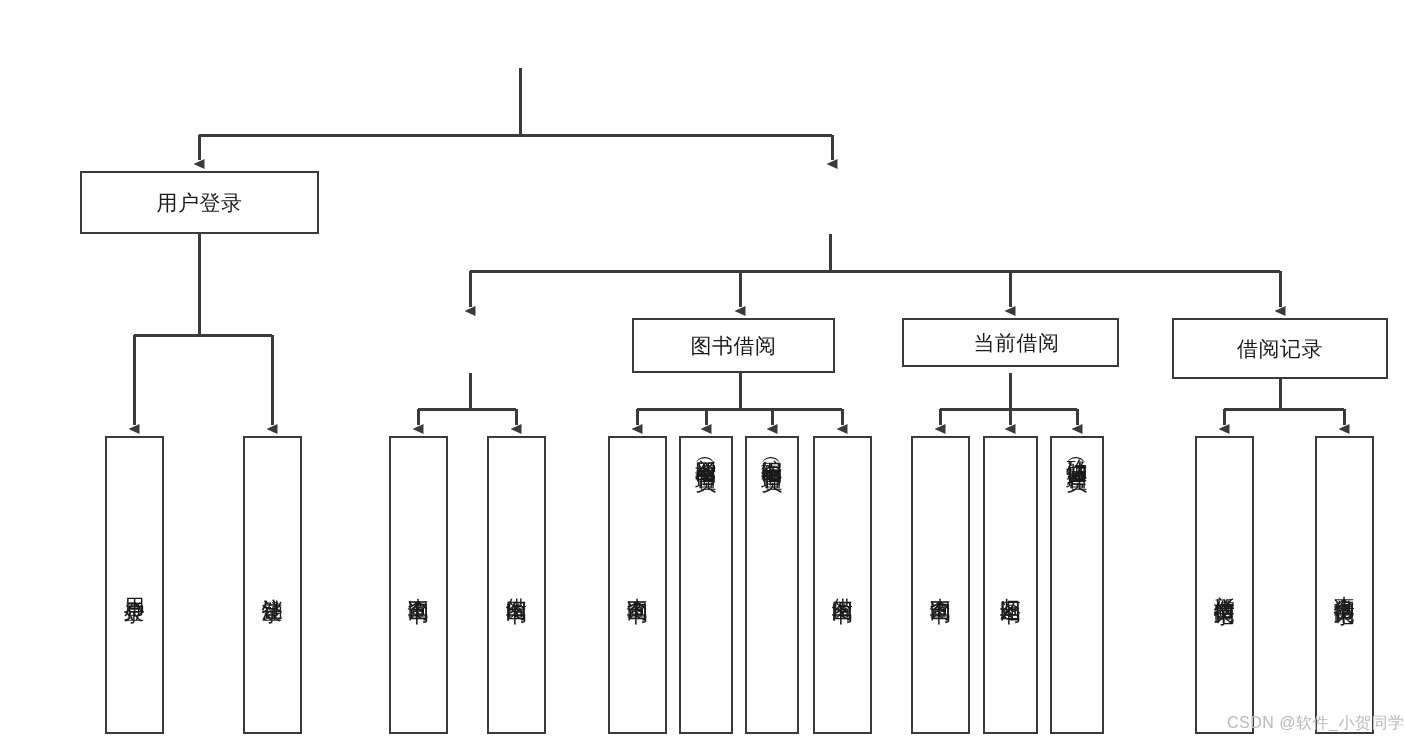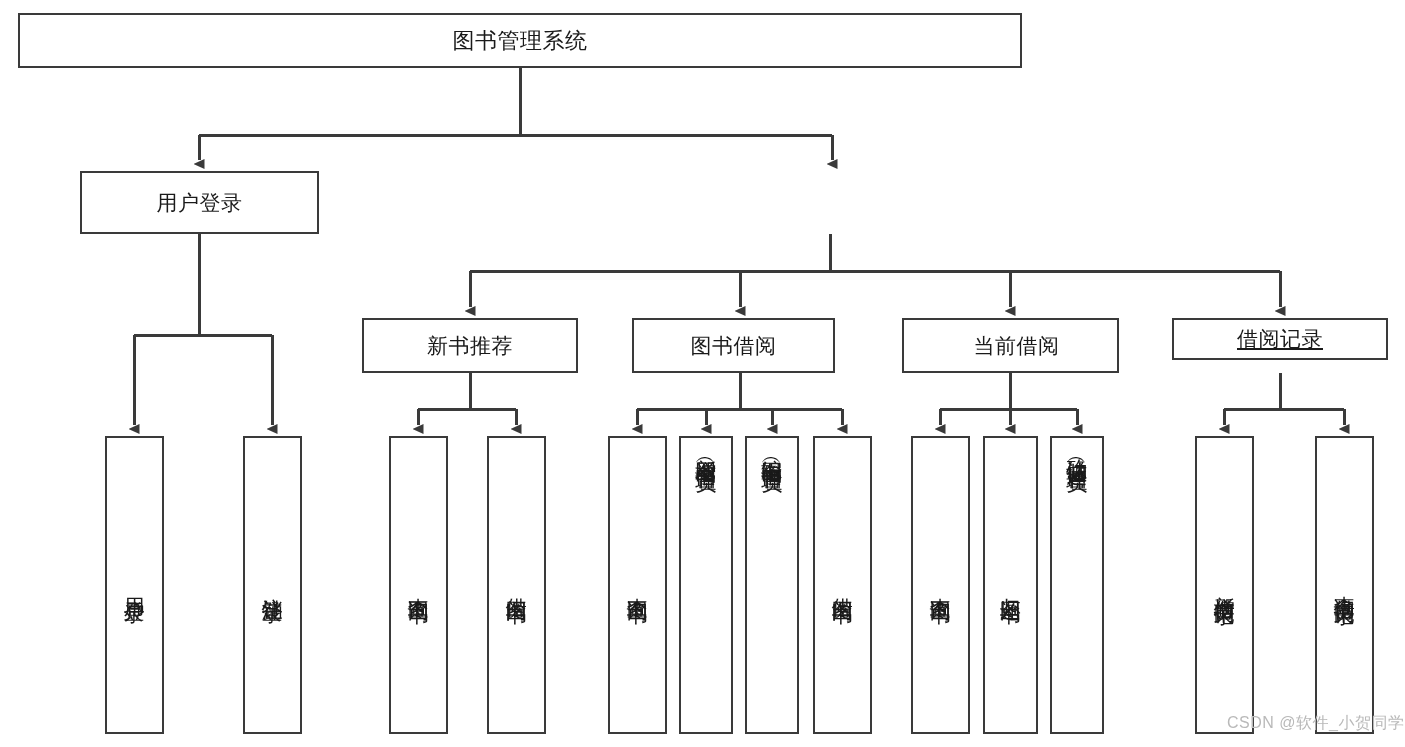--- a/index.html
+++ b/index.html
@@ -113,38 +113,32 @@
       <path d="M1010,409 L1010,425" marker-end="url(#arrow)"></path>
       <path d="M1077,409 L1077,425" marker-end="url(#arrow)"></path>
 
       <path d="M1280,373 L1280,409"></path>
       <path d="M1224,409 L1344,409"></path>
       <path d="M1224,409 L1224,425" marker-end="url(#arrow)"></path>
       <path d="M1344,409 L1344,425" marker-end="url(#arrow)"></path>
     </g>
   </svg>
 
-  <div class="node h root" style="left:18px; top:13px; width:1004px; height:55px;">
-    <span>图书管理系统</span>
-  </div>
 
   <div class="node h" style="left:80px; top:171px; width:239px; height:63px;">
     <span>用户登录</span>
   </div>
 
-  <div class="node h" style="left:362px; top:318px; width:216px; height:55px;">
-    <span>新书推荐</span>
-  </div>
   <div class="node h" style="left:632px; top:318px; width:203px; height:55px;">
     <span>图书借阅</span>
   </div>
-  <div class="node h" style="left:902px; top:318px; width:217px; height:55px;padding-left:12px;">
+  <div class="node h" style="left:902px; top:318px; width:217px; height:49px;padding-left:12px;">
     <span>当前借阅</span>
   </div>
-  <div class="node h" style="left:1172px; top:318px; width:216px; height:42px;text-decoration:underline;">
+  <div class="node h" style="left:1172px; top:318px; width:216px; height:61px;">
     <span>借阅记录</span>
   </div>
 
   <div class="node v" style="left:105px; top:436px; width:59px; height:298px; justify-content:center; align-items:center;">
     <span class="vtext">用户登录</span>
   </div>
   <div class="node v" style="left:243px; top:436px; width:59px; height:298px; justify-content:center; align-items:center;">
     <span class="vtext">注销登录</span>
   </div>
   <div class="node v" style="left:389px; top:436px; width:59px; height:298px; justify-content:center; align-items:center;">

